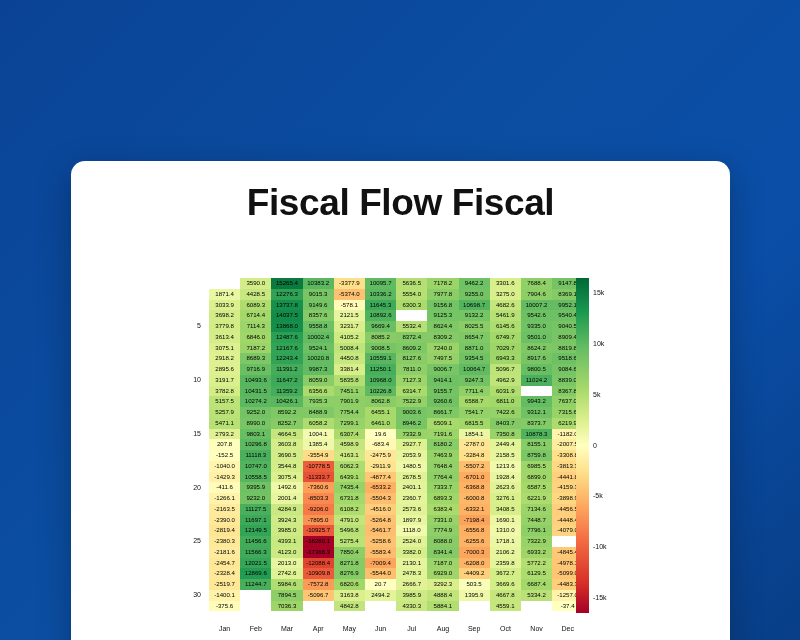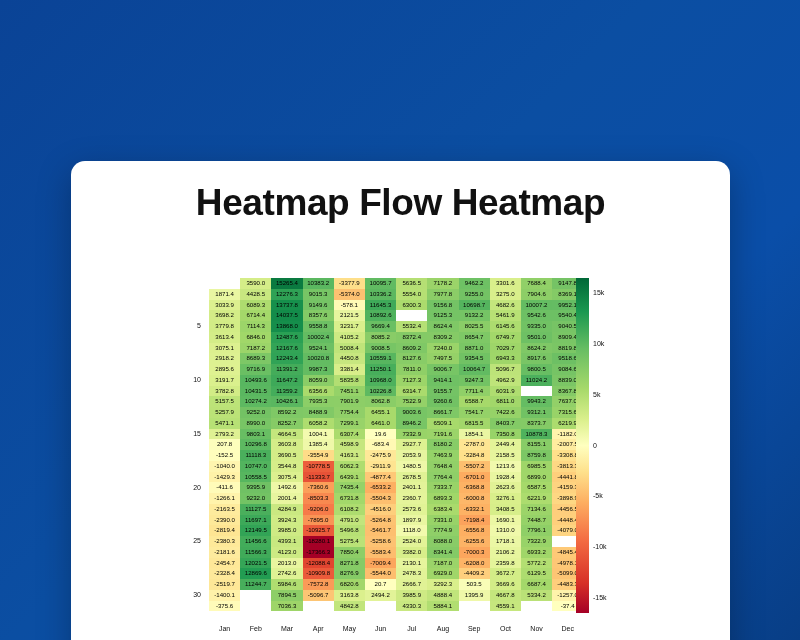--- a/index.html
+++ b/index.html
@@ -140,21 +140,21 @@
     color: #111;
     line-height: 8px;
   }
 </style>
 </head>
 <body>
 
 <div id="app">
   <div id="card">
 
-    <div id="title">Heatmap Flow Heatmap</div>
+    <div id="title">Fiscal Flow Fiscal</div>
 
     <div id="figure">
       <div id="yaxis">
           <div class="ytick" style="top: 44.375px;">5</div>
           <div class="ytick" style="top: 98.125px;">10</div>
           <div class="ytick" style="top: 151.875px;">15</div>
           <div class="ytick" style="top: 205.625px;">20</div>
           <div class="ytick" style="top: 259.375px;">25</div>
           <div class="ytick" style="top: 313.125px;">30</div>
         </div>

